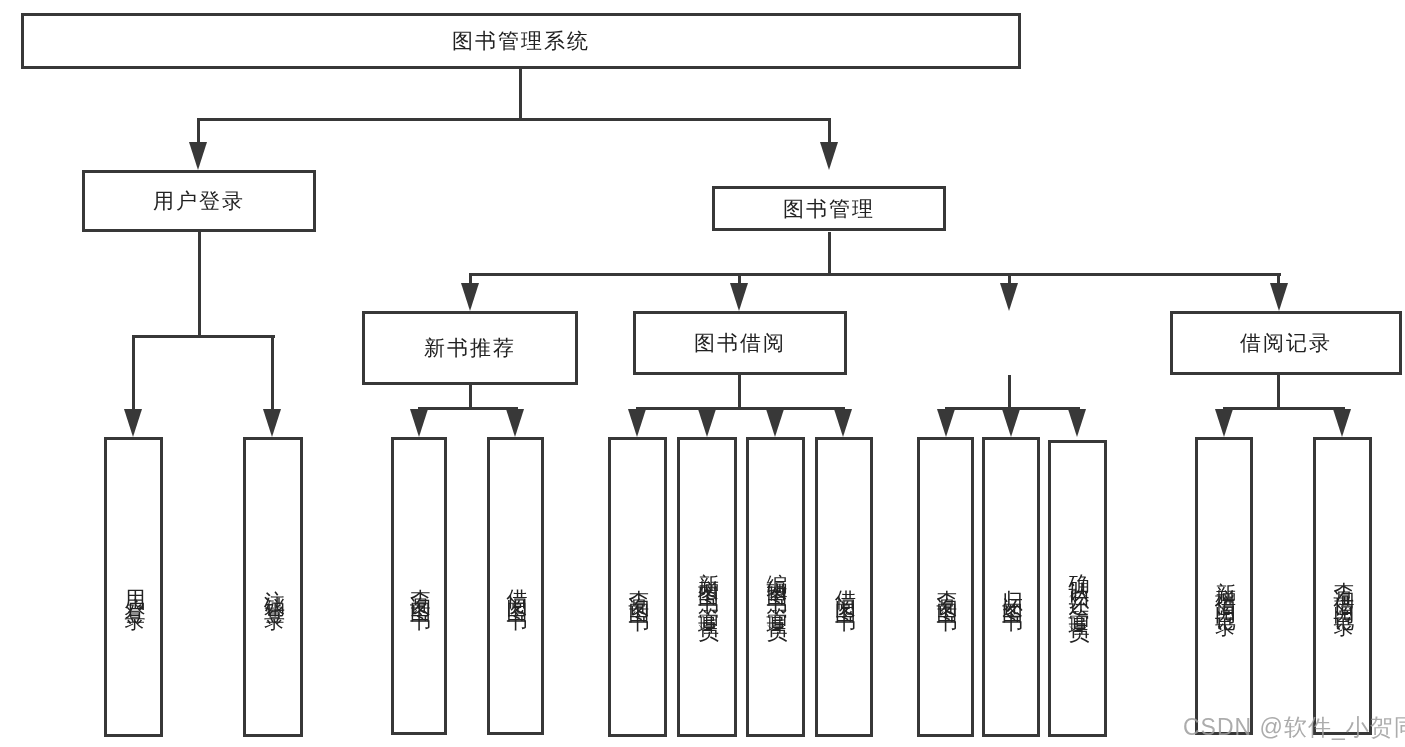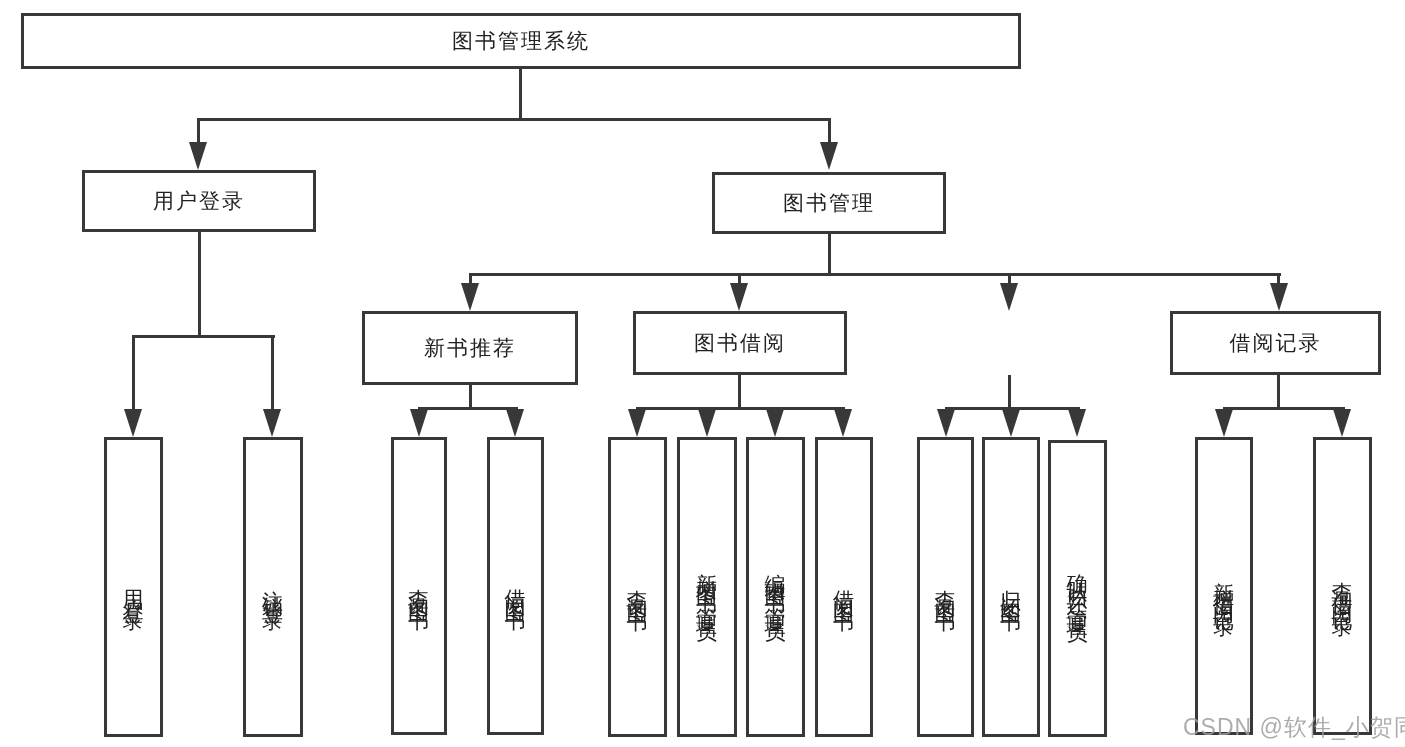--- a/index.html
+++ b/index.html
@@ -14,20 +14,21 @@
   }
   .box{
     position:absolute;
     box-sizing:border-box;
     border:3px solid var(--line,#383838);
     background:#ffffff;
     display:flex;align-items:center;justify-content:center;
     font-size:21px;
     letter-spacing:2px;
     white-space:nowrap;
+    font-family:Liberation Mono, monospace;
   }
   .vbox{
     writing-mode:vertical-rl;
     text-orientation:mixed;
     font-size:21px;
     letter-spacing:7px;
     line-height:1;
   }
   .hline{position:absolute;height:3px;background:var(--line,#383838);}
   .vline{position:absolute;width:3px;background:var(--line,#383838);}
@@ -96,25 +97,25 @@
   <div class="arrow" style="left:1068px;top:409px"></div>
 
   <div class="vline" style="left:1277px;top:375px;height:35px"></div>
   <div class="hline" style="left:1223px;top:407px;width:122px"></div>
   <div class="arrow" style="left:1215px;top:409px"></div>
   <div class="arrow" style="left:1333px;top:409px"></div>
 
   <div class="box" style="left:21px;top:13px;width:1000px;height:56px">图书管理系统</div>
 
   <div class="box" style="left:82px;top:170px;width:234px;height:62px">用户登录</div>
-  <div class="box" style="left:712px;top:172px;width:234px;height:62px">图书管理</div>
+  <div class="box" style="left:712px;top:186px;width:234px;height:45px">图书管理</div>
 
   <div class="box" style="left:362px;top:311px;width:216px;height:74px">新书推荐</div>
   <div class="box" style="left:633px;top:311px;width:214px;height:64px">图书借阅</div>
-  <div class="box" style="left:1170px;top:311px;width:211px;height:64px">借阅记录</div>
+  <div class="box" style="left:1170px;top:311px;width:232px;height:64px">借阅记录</div>
 
   <div class="box vbox" style="left:104px;top:437px;width:59px;height:300px">用户登录</div>
   <div class="box vbox" style="left:243px;top:437px;width:60px;height:300px">注销登录</div>
 
   <div class="box vbox" style="left:391px;top:437px;width:56px;height:298px">查询图书</div>
   <div class="box vbox" style="left:487px;top:437px;width:57px;height:298px">借阅图书</div>
 
   <div class="box vbox" style="left:608px;top:437px;width:59px;height:300px">查询图书</div>
   <div class="box vbox" style="left:677px;top:437px;width:60px;height:300px">新增图书（管理员）</div>
   <div class="box vbox" style="left:746px;top:437px;width:59px;height:300px">编辑图书（管理员）</div>

